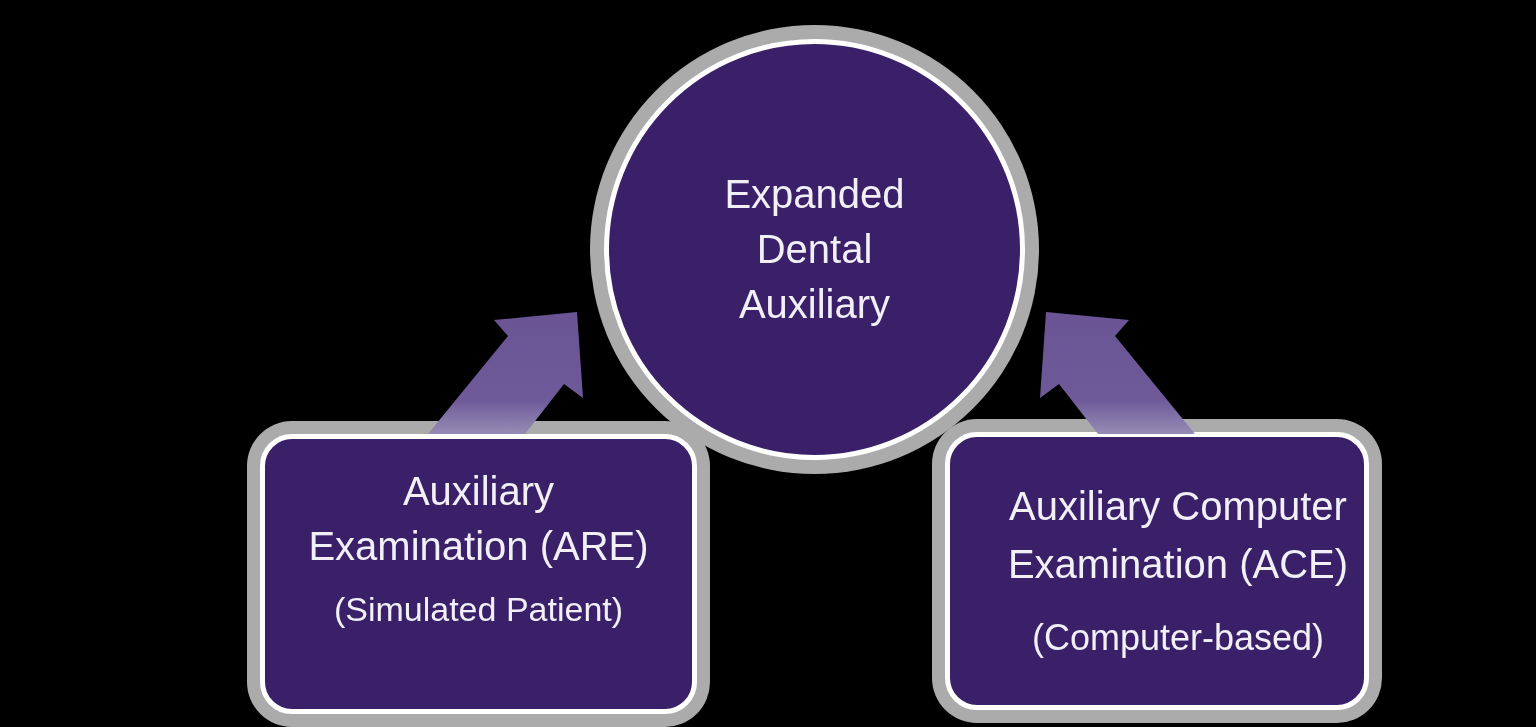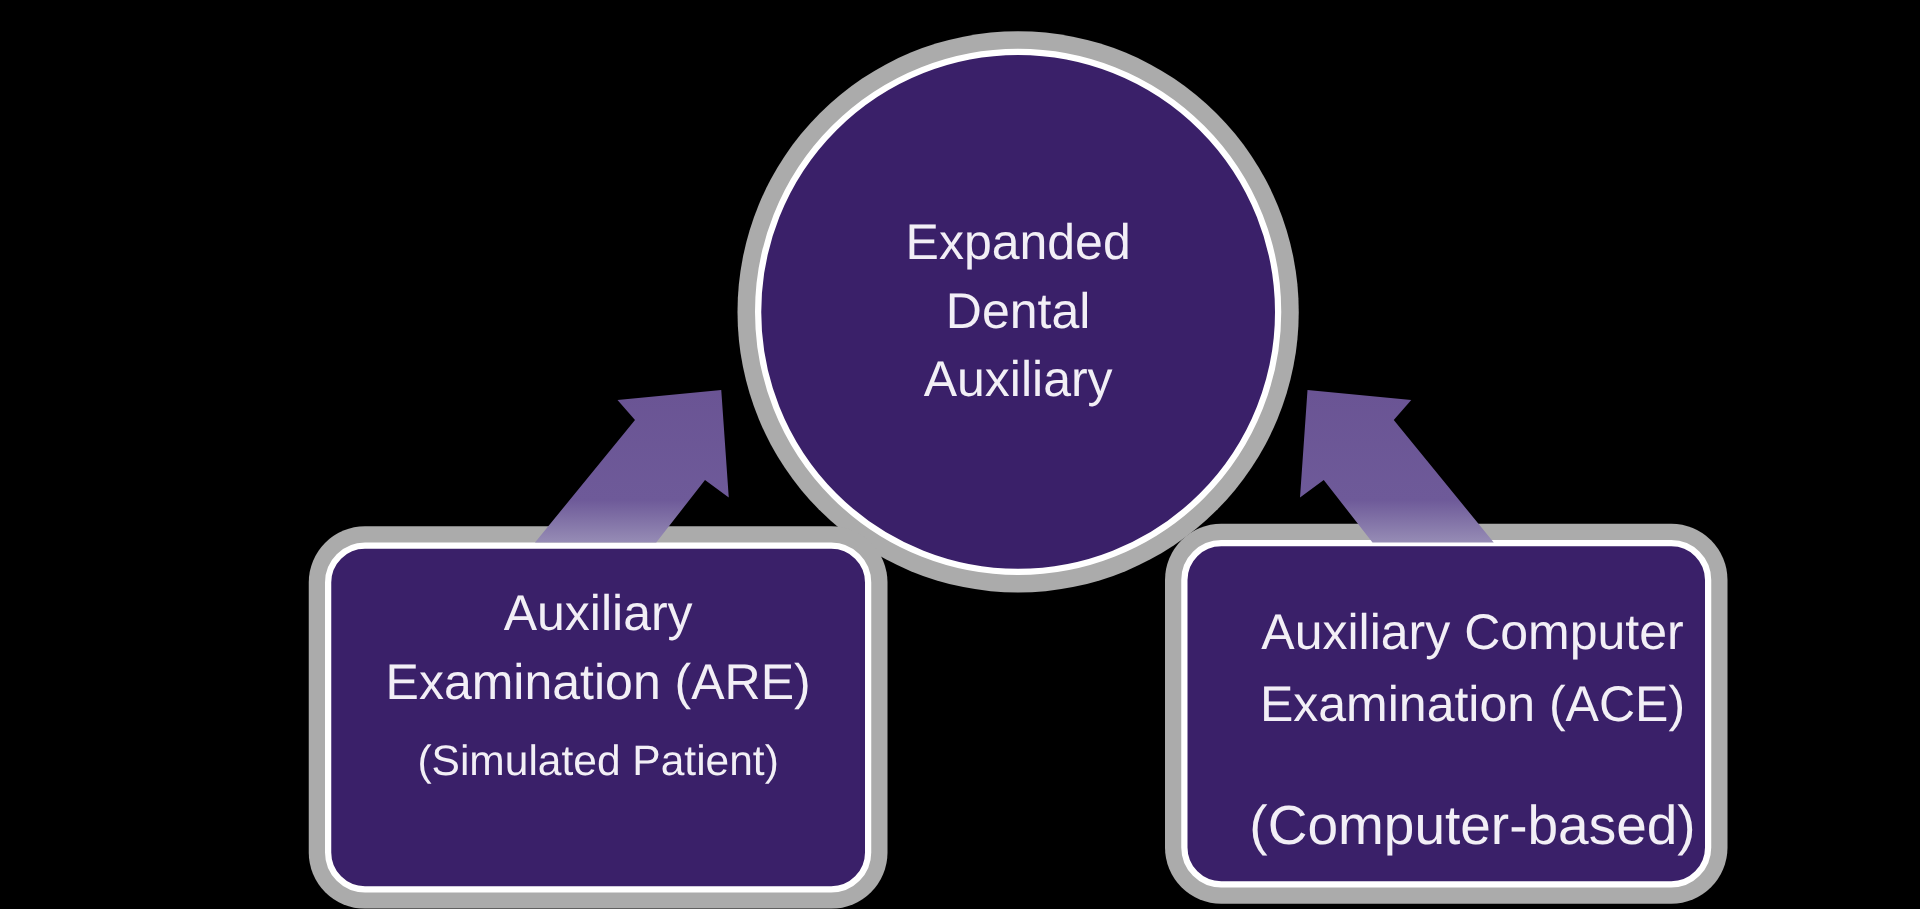--- a/index.html
+++ b/index.html
@@ -51,21 +51,21 @@
   .rect-node .line{font-size:40px; white-space:nowrap;}
 
   .rect-left{left:260px; top:423px; width:437px; height:280px;}
   .rect-left .title{margin-top:25px;}
   .rect-left .title .line{line-height:55px;}
   .rect-left .subtitle{margin-top:15px; font-size:34px; line-height:40px; white-space:nowrap;}
 
   .rect-right{left:945px; top:421px; width:424px; height:278px;padding-left:42px;}
   .rect-right .title{margin-top:40px;}
   .rect-right .title .line{line-height:58px;}
-  .rect-right .subtitle{margin-top:39px; font-size:44px; line-height:58px; white-space:nowrap;}
+  .rect-right .subtitle{margin-top:16px; font-size:36px; line-height:58px; white-space:nowrap;}
 
   
   svg.arrows{
     position:absolute; left:0; top:0; width:1536px; height:727px;
     z-index:3; pointer-events:none;
   }
   .stopA{stop-color:var(--arrow-top);}
   .stopB{stop-color:var(--arrow-mid);}
   .stopC{stop-color:var(--arrow-bottom);}
 </style>

